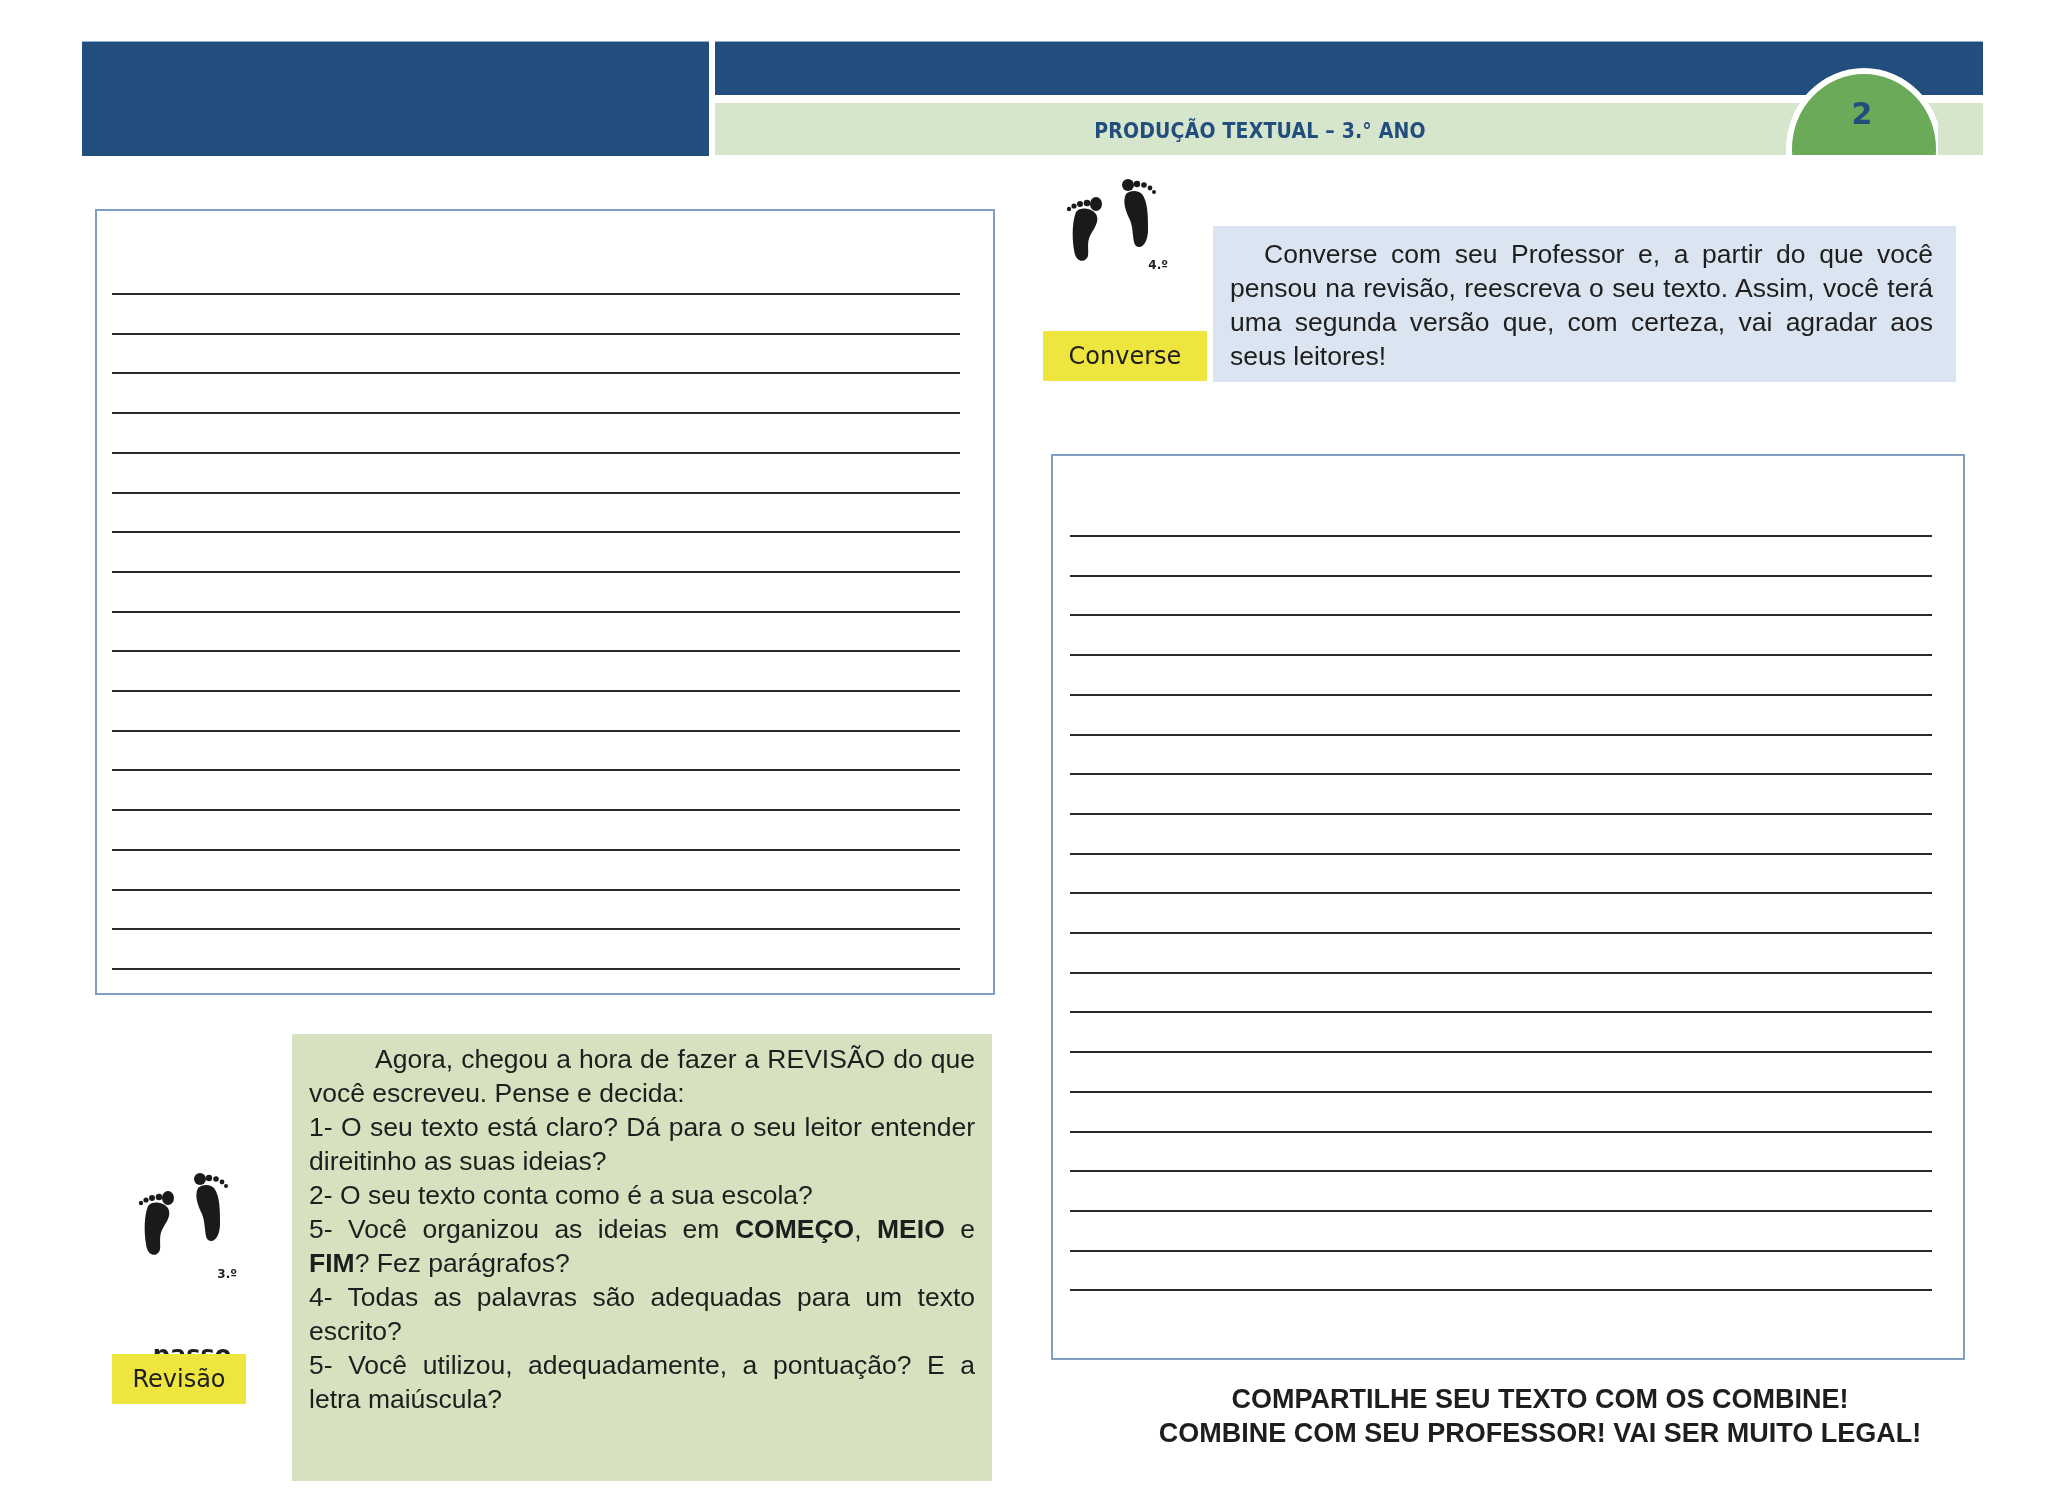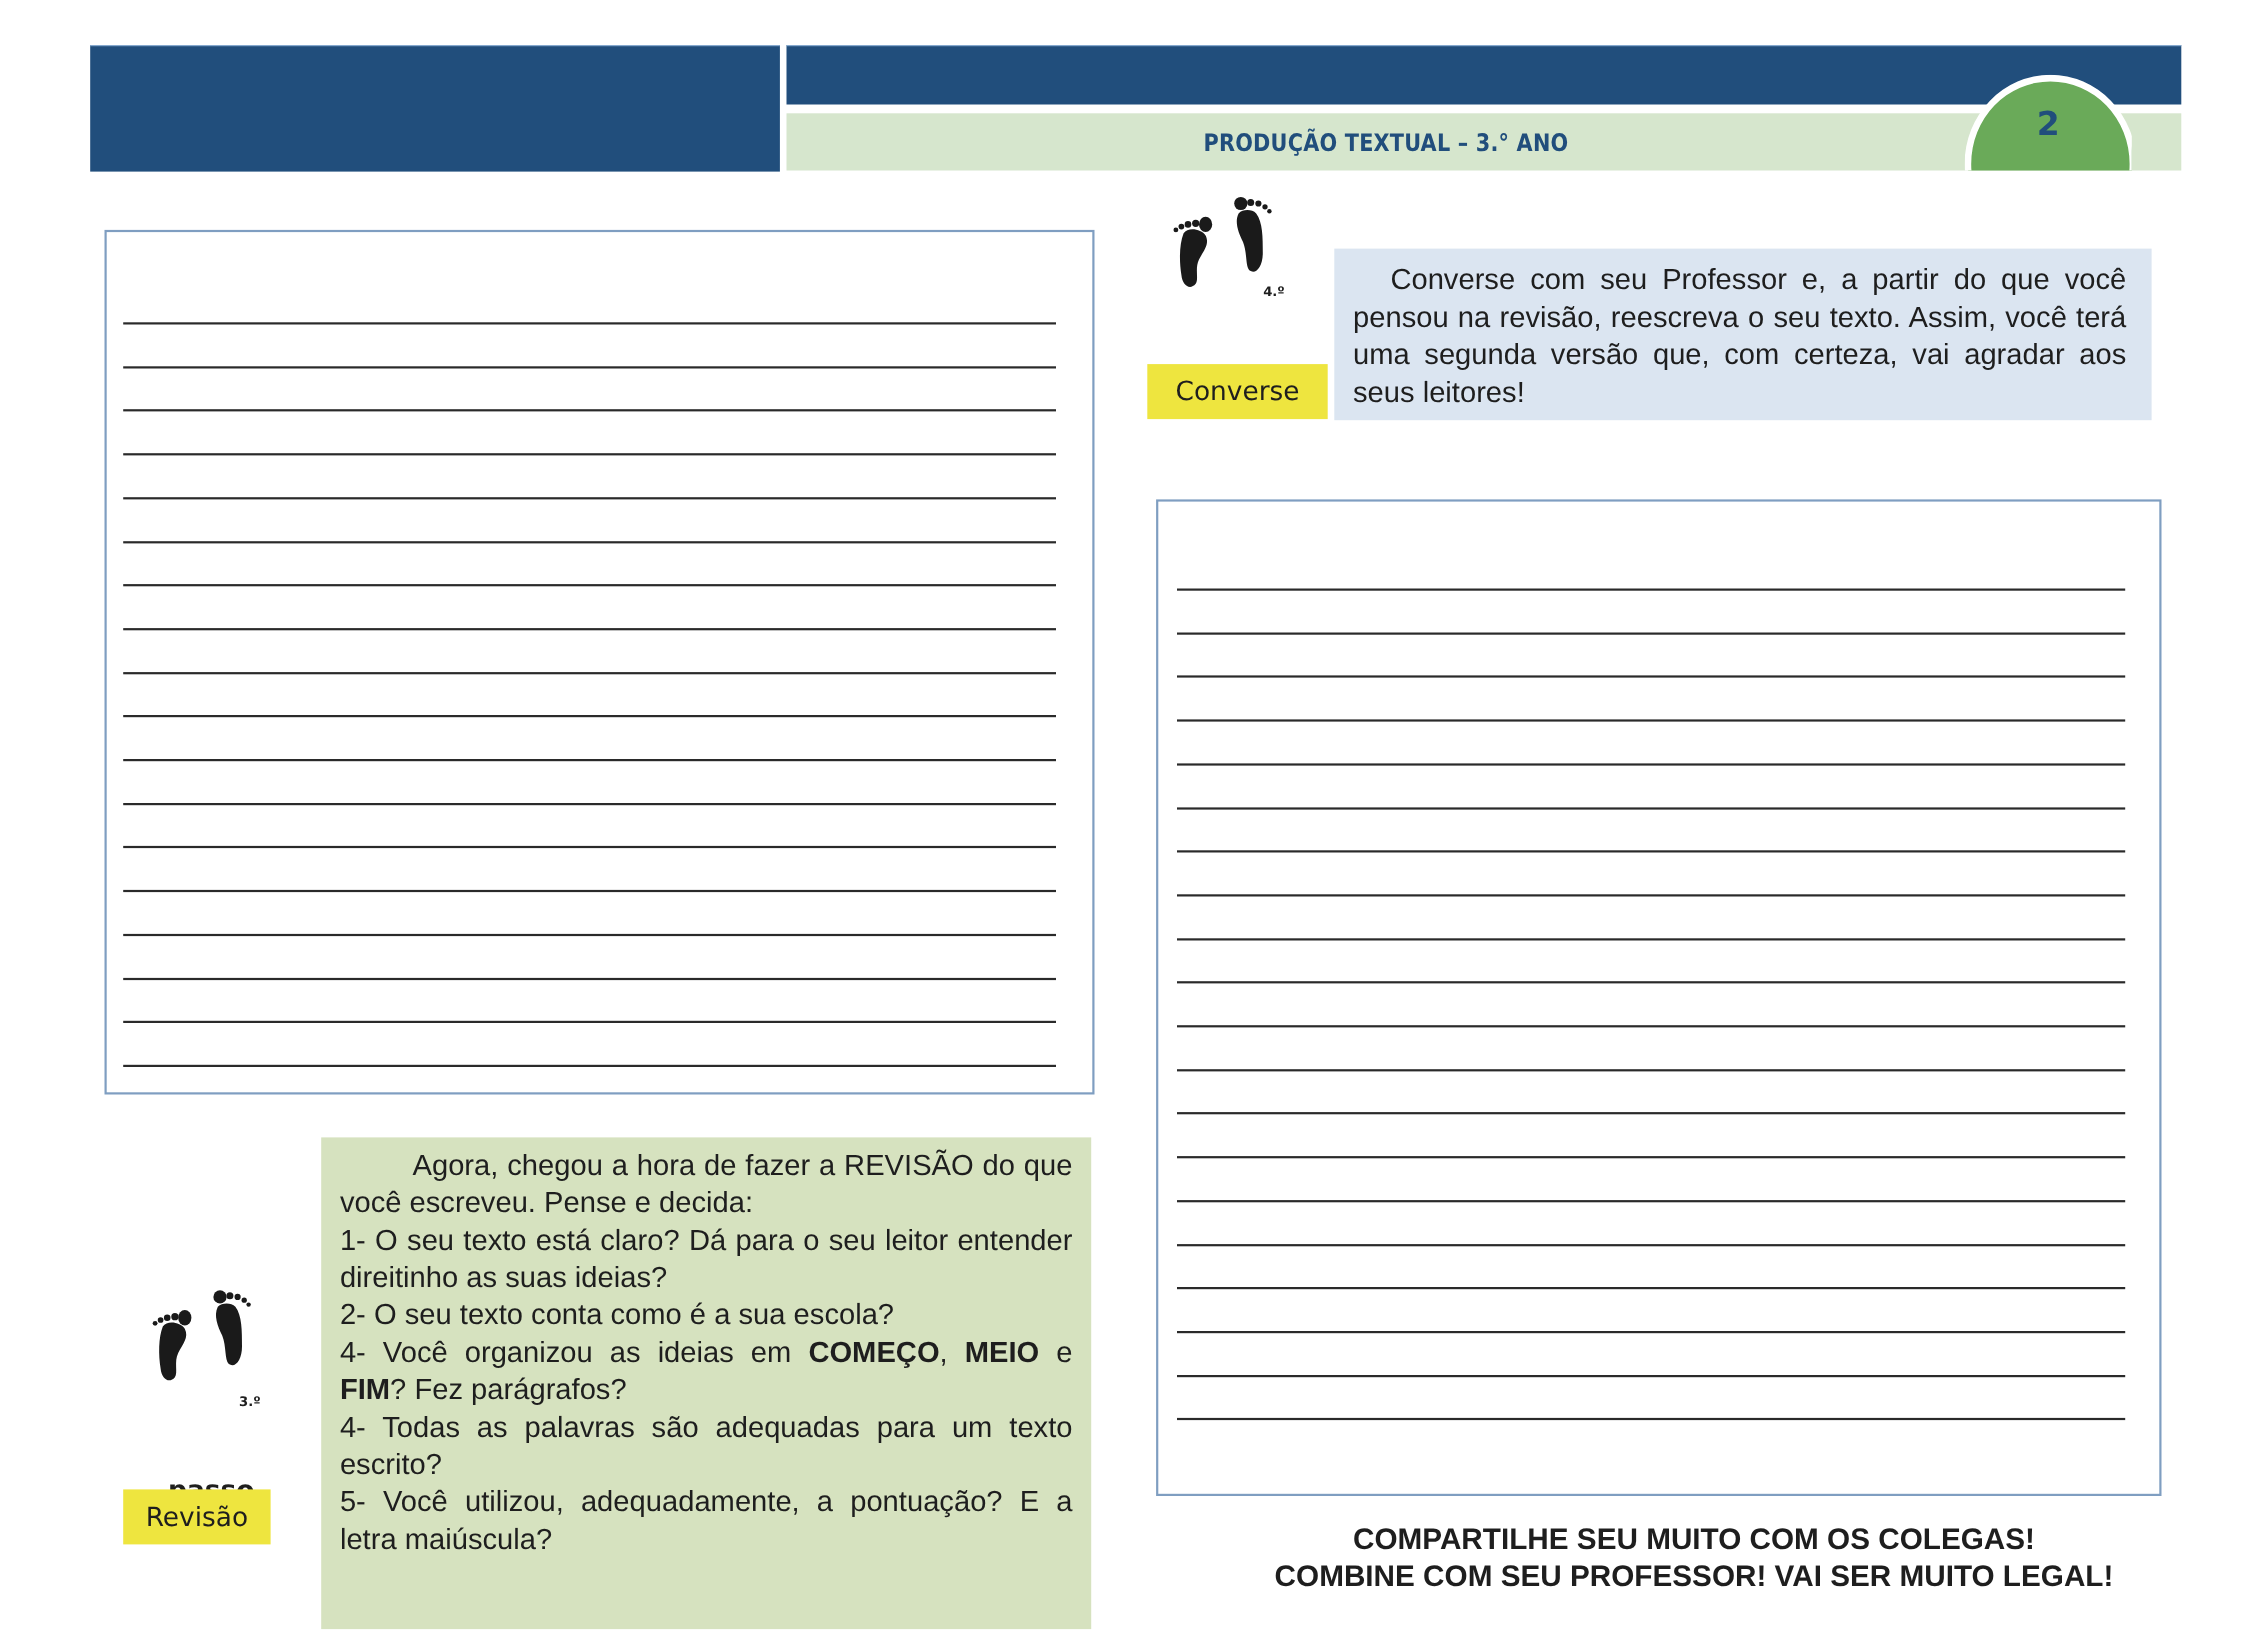--- a/index.html
+++ b/index.html
@@ -160,22 +160,22 @@
 </svg>
 <div class="step-num" style="left:147px; top:1267px; width:90px;">3.º</div>
 <div class="step-word" style="left:137px; top:1301px; width:110px;">passo</div>
 <div class="step-tag" style="left:112px; top:1354px; width:134px; height:50px; line-height:50px;">Revisão</div>
 
 <div class="abs panel-green">
   <div><span class="indent"></span><span>Agora, chegou a hora de fazer a REVISÃO do que você escreveu.  Pense e decida:</span></div>
   <div id="questions">
       <div class="q"><span>1- O seu texto está claro? Dá para o seu leitor entender direitinho as suas ideias?</span></div>
       <div class="q"><span>2- O seu texto conta como é a sua escola?</span></div>
-      <div class="q"><span>4- Você organizou as ideias em </span><b>COMEÇO</b><span>, </span><b>MEIO</b><span> e </span><b>FIM</b><span>? Fez parágrafos?</span></div>
+      <div class="q"><span>5- Você organizou as ideias em </span><b>COMEÇO</b><span>, </span><b>MEIO</b><span> e </span><b>FIM</b><span>? Fez parágrafos?</span></div>
       <div class="q"><span>4- Todas as palavras são adequadas para um texto escrito?</span></div>
       <div class="q"><span>5- Você utilizou, adequadamente, a pontuação? E a letra maiúscula?</span></div>
     </div>
 </div>
 
 <div class="abs footer">
-  <div>COMPARTILHE SEU MUITO COM OS COLEGAS!</div>
+  <div>COMPARTILHE SEU TEXTO COM OS COMBINE!</div>
   <div>COMBINE COM SEU  PROFESSOR! VAI SER MUITO LEGAL!</div>
 </div>
 
 </body></html>

